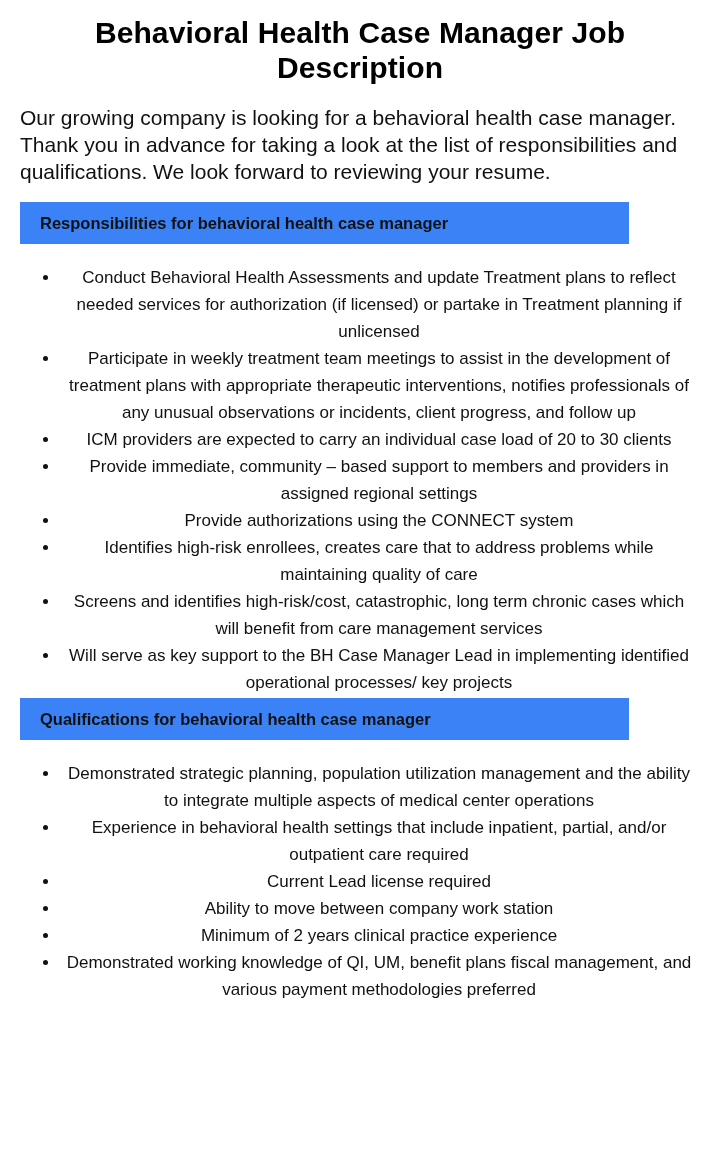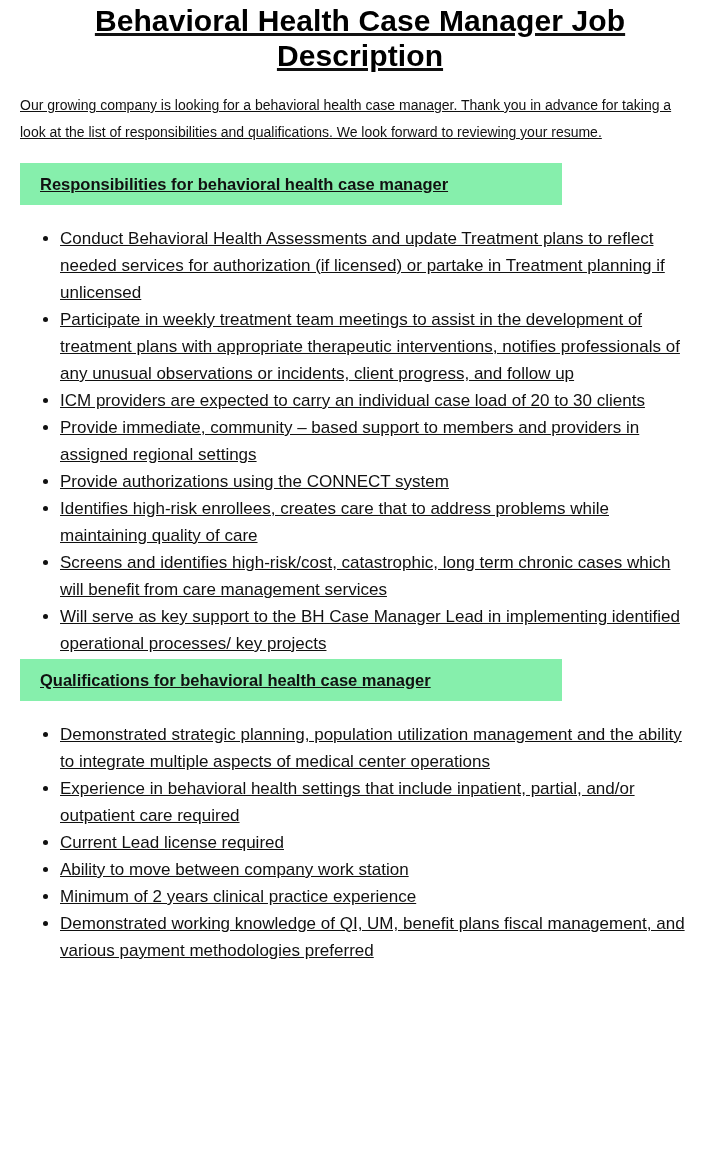--- a/index.html
+++ b/index.html
@@ -8,65 +8,65 @@
       background: #ffffff;
     }
     body {
       width: 720px;
       height: 1173px;
       overflow: hidden;
       font-family: "Liberation Sans", "DejaVu Sans", sans-serif;
       color: #111111;
     }
     .page {
-      padding: 0 20px;
+      padding: 12px 20px;
       box-sizing: border-box;
       width: 720px;
-      text-decoration: underline;
     }
     h1.title {
       margin: 0;
       padding-top: 3px;
       font-size: 30px;
       line-height: 35px;
       font-weight: 700;
       text-align: center;
       color: #000;
       letter-spacing: 0.1px;
     }
     .intro {
       margin: 19px 0 0 0;
-      font-size: 14px;
+      font-size: 21px;
       line-height: 27px;
       color: #111;
     }
     .section-header {
-      background: #86efac;
+      background: #3b82f6;
       margin-top: 17px;
       height: 42px;
       padding: 0 20px;
       box-sizing: border-box;
       display: flex;
       align-items: center;
       font-size: 16.5px;
       font-weight: 700;
       color: #111;
-      width: 542px;
+      width: 609px;
     }
     ul.items {
       list-style: none;
       margin: 20px 0 0 0;
       padding: 0 0 0 40px;
     }
     ul.items li {
       position: relative;
       font-size: 17px;
       line-height: 27px;
       color: #111;
       padding-right: 2px;
+      text-align: center;
     }
     ul.items li .bullet {
       position: absolute;
       left: -17px;
       top: 11px;
       width: 5px;
       height: 5px;
       border-radius: 50%;
       background: #111;
     }

